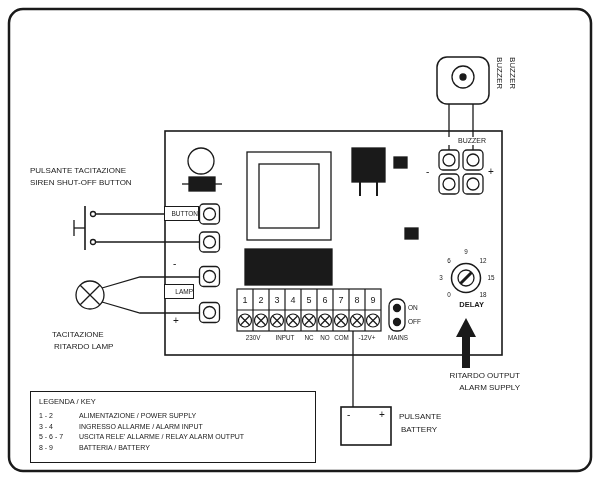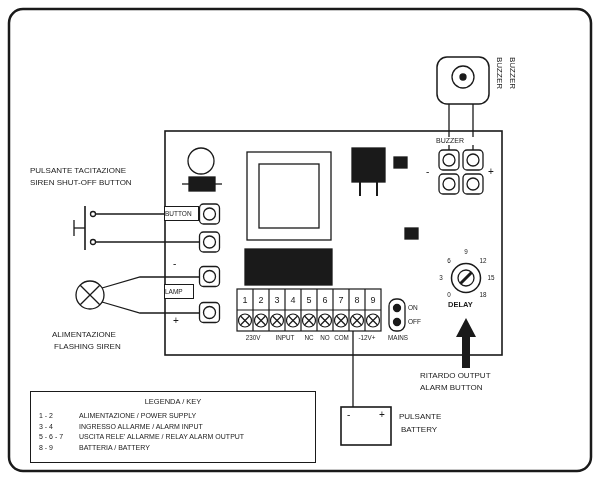--- a/index.html
+++ b/index.html
@@ -2,32 +2,32 @@
 <html><head>
 <meta charset="utf-8">
 <style>
   * { margin:0; padding:0; box-sizing:border-box; }
   html,body { background:#ffffff; }
   body { font-family:"Liberation Sans", sans-serif; color:#1a1a1a; }
   #canvas { position:relative; width:600px; height:480px; background:#ffffff; overflow:hidden;padding-left:20px; }
   #gfx { position:absolute; left:0; top:0; }
   .lbl { position:absolute; white-space:nowrap; font-size:8px; line-height:1.2; color:#1a1a1a; }
   .it  { }
-  .ctr { text-align:left; }
+  .ctr { text-align:right; }
   .sm  { font-size:6.5px; }
   .sm7 { font-size:7px; }
   .sign { font-size:10px; line-height:1; }
   .boxed { border:1px solid #1a1a1a; background:#fff; }
   .vert { writing-mode:vertical-rl; }
   .tnum { position:absolute; top:290px; width:16px; height:20px; line-height:20px; text-align:center; font-size:9px; }
   .slbl { position:absolute; top:334px; text-align:center; font-size:6.3px; white-space:nowrap; }
   .dnum { position:absolute; width:16px; height:10px; line-height:10px; text-align:center; font-size:6.3px; }
   .onoff { position:absolute; font-size:6.5px; }
   .legend { position:absolute; left:30px; top:391px; width:286px; height:72px; border:1.3px solid #1a1a1a; background:#fff; padding:5px 8px; font-size:7px; }
-  .legend-title { font-size:7.5px; margin-bottom:5px;text-align:center; }
+  .legend-title { font-size:7.5px; margin-bottom:5px; }
   .legend-item { line-height:10.5px; white-space:nowrap; }
   .legend-item .nums { display:inline-block; width:40px; }
   .whitebg { background:#fff; }
 </style>
 </head>
 <body>
 
 <div id="canvas">
 
   <svg id="gfx" width="600" height="480" viewBox="0 0 600 480">
@@ -151,33 +151,33 @@
       <path d="M466,318 L456,337 L462,337 L462,368 L470,368 L470,337 L476,337 Z" fill="#1a1a1a" stroke="none"></path>
 
       <line x1="353" y1="331" x2="353" y2="407"></line>
       <rect x="341" y="407" width="50" height="38" fill="#ffffff" stroke-width="1.6"></rect>
     </g>
   </svg>
 
   <div class="lbl" style="left:30px;top:166px">PULSANTE TACITAZIONE</div>
   <div class="lbl it" style="left:30px;top:178px">SIREN SHUT-OFF BUTTON</div>
 
-  <div class="lbl" style="left:52px;top:330px">ALIMENTAZIONE</div>
-  <div class="lbl it" style="left:54px;top:342px">FLASHING SIREN</div>
+  <div class="lbl" style="left:52px;top:330px">TACITAZIONE</div>
+  <div class="lbl it" style="left:54px;top:342px">RITARDO LAMP</div>
 
   <div class="lbl vert" style="left:494px;top:57px">BUZZER</div>
   <div class="lbl vert it" style="left:507px;top:57px">BUZZER</div>
 
   <div class="lbl" style="left:399px;top:412px">PULSANTE</div>
   <div class="lbl it" style="left:401px;top:425px">BATTERY</div>
   <div class="lbl sign" style="left:347px;top:410px">-</div>
   <div class="lbl sign" style="left:379px;top:410px">+</div>
 
   <div class="lbl ctr" style="left:420px;top:371px;width:100px">RITARDO OUTPUT</div>
-  <div class="lbl ctr it" style="left:420px;top:383px;width:100px">ALARM BUTTON</div>
+  <div class="lbl ctr it" style="left:420px;top:383px;width:100px">ALARM SUPPLY</div>
 
   <div class="lbl sm ctr boxed" style="left:164px;top:206px;width:35px;height:15px;line-height:13px">BUTTON</div>
   <div class="lbl sm ctr boxed" style="left:164px;top:284px;width:30px;height:15px;line-height:13px">LAMP</div>
   <div class="lbl sign" style="left:173px;top:259px">-</div>
   <div class="lbl sign" style="left:173px;top:316px">+</div>
 
   <div class="lbl sm7 ctr whitebg" style="left:436px;top:137px;width:50px">BUZZER</div>
   <div class="lbl sign" style="left:426px;top:167px">-</div>
   <div class="lbl sign" style="left:488px;top:167px">+</div>
 

